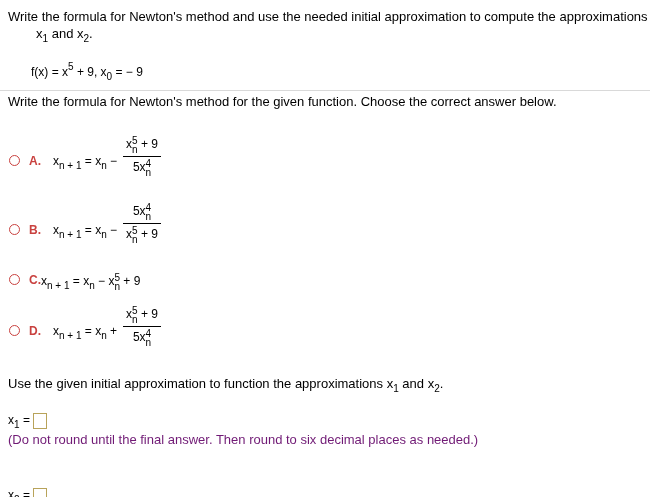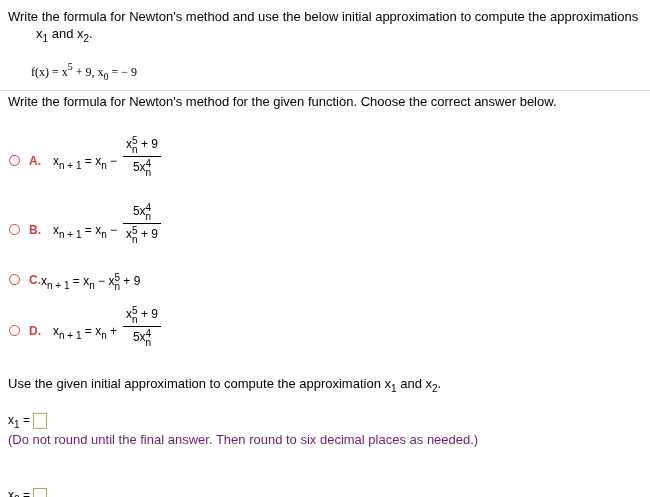--- a/index.html
+++ b/index.html
@@ -15,27 +15,27 @@
   .frac .num, .frac .den { white-space:nowrap; font-size:12px; line-height:14px; }
   .frac .bar { width:38px; height:1px; background:#000; margin:2px 0; }
   .math { font-size:12px; }
   .ansbox { display:inline-block; width:14px; height:16px; border:1px solid #b8a35a; vertical-align:middle; margin-left:3px; box-sizing:border-box; background:#fff; }
   .note { color:#701a75; }
 </style>
 </head>
 <body>
 
 <div class="abs" style="left:8px; top:9px;">
-  <span>Write the formula for Newton's method and use the below initial approximation to compute the approximations</span>
+  <span>Write the formula for Newton's method and use the needed initial approximation to compute the approximations</span>
 </div>
 <div class="abs" style="left:8px; top:26px;margin-left:28px;">
   <span>x</span><span class="sub">1</span><span> and </span><span>x</span><span class="sub">2</span><span>.</span>
 </div>
 
-<div class="abs math" style="left:31px; top:65px;font-family:Liberation Serif, serif;">
+<div class="abs math" style="left:31px; top:65px;">
   <span>f(x) = x</span><span class="sup">5</span><span> + 9, x</span><span class="sub">0</span><span> = − 9</span>
 </div>
 
 <div class="divider"></div>
 
 <div class="abs" style="left:8px; top:94px;">Write the formula for Newton's method for the given function. Choose the correct answer below.</div>
 
 <div>
   <div class="radio" style="left:9px; top:155px;"></div>
   <div class="letter" style="left:29px; top:154px;">A.</div>
@@ -98,21 +98,21 @@
         </span><span> + 9</span></div>
     <div class="bar"></div>
     <div class="den"><span>5x</span><span style="display:inline-flex;flex-direction:column;line-height:9px;font-size:10px;vertical-align:middle;">
           <span>4</span>
           <span>n</span>
         </span><span></span></div>
   </div>
 </div>
 
 <div class="abs" style="left:8px; top:376px;">
-  <span>Use the given initial approximation to compute the approximation x</span><span class="sub">1</span><span> and x</span><span class="sub">2</span><span>.</span>
+  <span>Use the given initial approximation to function the approximations x</span><span class="sub">1</span><span> and x</span><span class="sub">2</span><span>.</span>
 </div>
 
 <div class="abs math" style="left:8px; top:413px;">
   <span>x</span><span class="sub">1</span><span> =</span><span class="ansbox"></span>
 </div>
 
 <div class="abs note" style="left:8px; top:432px;">(Do not round until the final answer. Then round to six decimal places as needed.)</div>
 
 <div class="abs math" style="left:8px; top:488px;">
   <span>x</span><span class="sub">2</span><span> =</span><span class="ansbox"></span>

